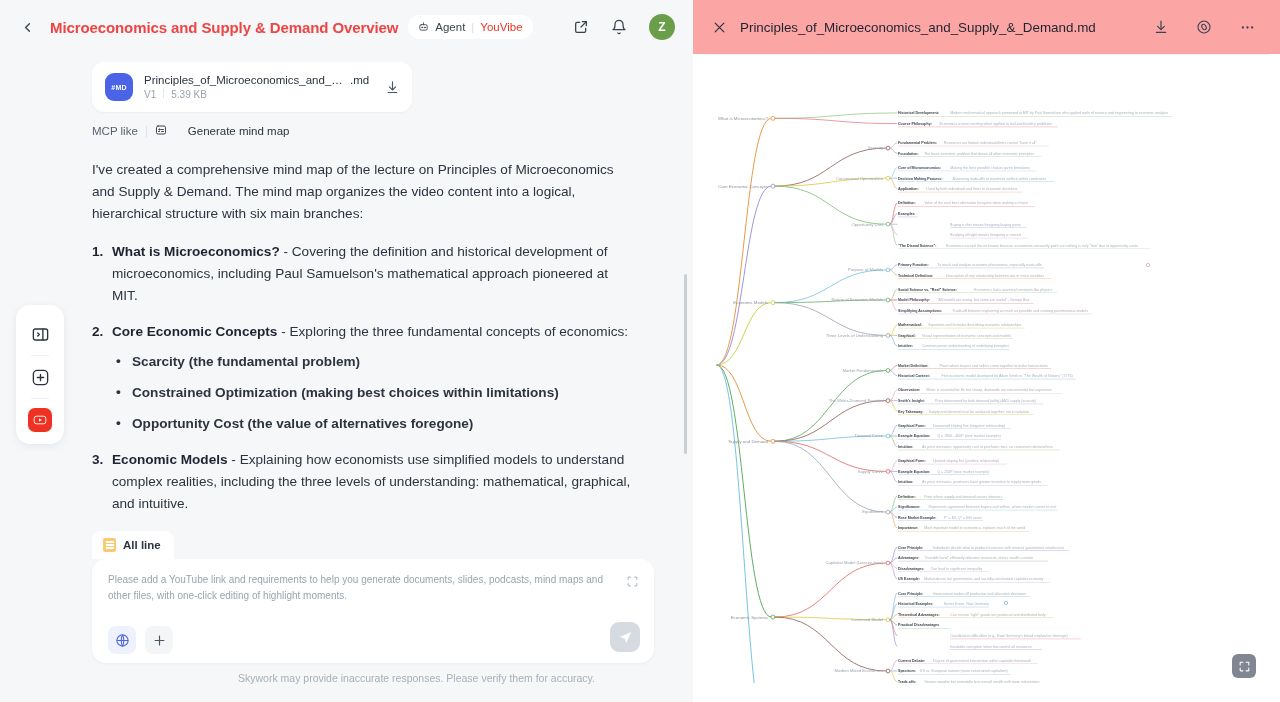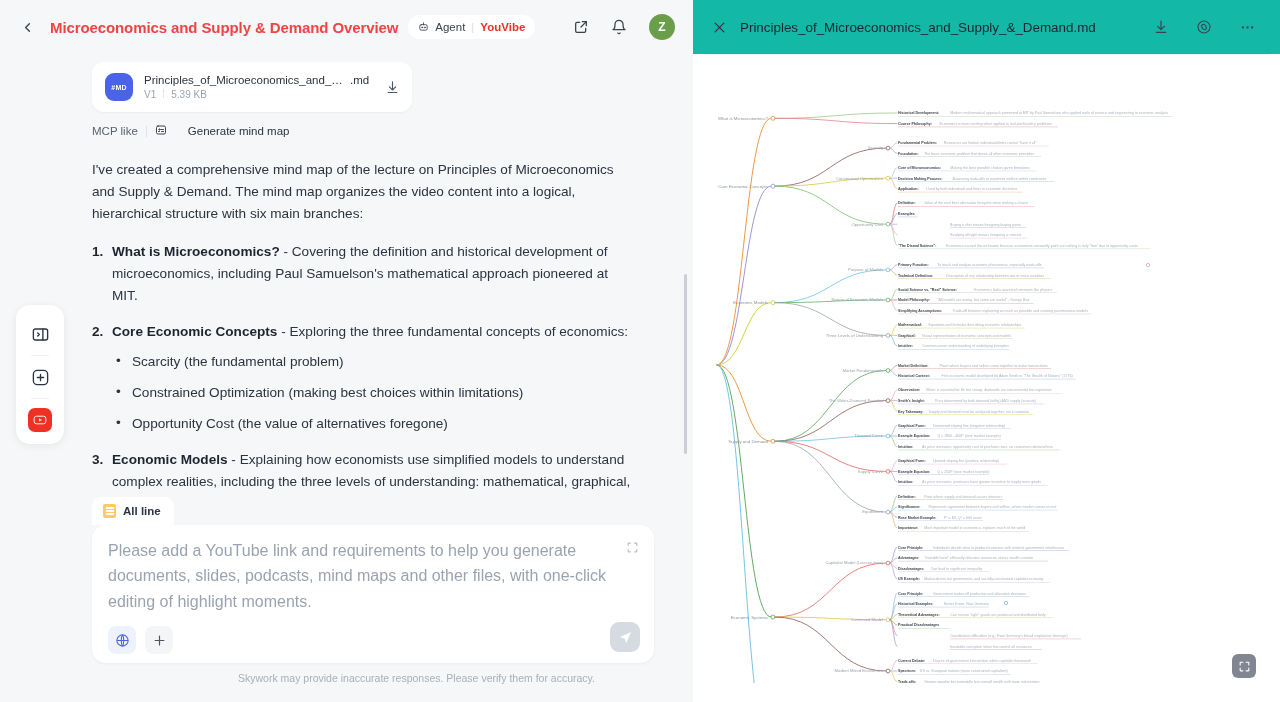--- a/index.html
+++ b/index.html
@@ -33,21 +33,21 @@
     white-space: nowrap; letter-spacing: -0.1px;
   }
   #agent-chip {
     display: flex; align-items: center; gap: 6px;
     background: #ffffff; border-radius: 14px;
     padding: 4px 10px; height: 24px;
     font-size: 11.5px; color: #3a4450;
     white-space: nowrap;
   }
   #agent-chip .sep { color: #d9dee4; }
-  #agent-chip .yv { color: #ef3124; font-weight: 700; }
+  #agent-chip .yv { color: #ef3124; font-weight: 400; }
   #header-spacer { flex: 1 1 auto; }
   .hdr-icon {
     width: 28px; height: 28px; display: flex; align-items: center;
     justify-content: center; color: #39424e; cursor: pointer;
   }
   #avatar {
     width: 26px; height: 26px; border-radius: 50%;
     background: #6a9e4b; color: #fff; font-size: 12px; font-weight: 600;
     display: flex; align-items: center; justify-content: center;
     margin-left: 6px; cursor: pointer;
@@ -108,21 +108,21 @@
     max-width: 575px;
   }
   ol.num-list > li::before {
     content: counter(n) "."; position: absolute; left: 0; top: 0;
     font-weight: 700; color: #1d2430;
   }
   ol.num-list b { font-weight: 700; color: #1d2430; }
   ul.sub-list { list-style: none; margin: 8px 0 0 0; padding: 0; }
   ul.sub-list li {
     position: relative; padding-left: 20px; margin-bottom: 9px;
-    font-size: 13.6px; color: #2b3440;
+    font-size: 13.6px; color: #2b3440; font-weight: bold;
   }
   ul.sub-list li::before {
     content: "•"; position: absolute; left: 4px; top: -1px; color: #2b3440;
   }
 
   
   #left-scrollbar {
     position: absolute; right: 6px; top: 10px; width: 4px; height: 480px;
     background: transparent;
   }
@@ -147,21 +147,21 @@
     content: ""; position: absolute; left: 2.5px; top: 3px;
     width: 8px; height: 1.5px; background: #fff;
     box-shadow: 0 3px 0 #fff, 0 6px 0 #fff;
   }
   #composer {
     background: #fff; border-radius: 14px; padding: 13px 16px 9px 16px;
     box-shadow: 0 1px 3px rgba(20,30,45,.05);
     position: relative; width: 562px;
   }
   #composer-placeholder {
-    font-size: 16px; line-height: 1.58; color: #9aa4b0;
+    font-size: 10px; line-height: 1.58; color: #9aa4b0;
     padding-right: 22px; min-height: 42px;
   }
   #composer-expand {
     position: absolute; right: 15px; top: 15px; width: 13px; height: 13px;
     color: #b7bfc8; cursor: pointer;
   }
   #composer-tools {
     display: flex; align-items: center; gap: 9px; margin-top: 12px;
   }
   .tool-btn {
@@ -204,21 +204,21 @@
     cursor: pointer; margin: 6px 0 1px 0;
   }
 
   
   #right-pane {
     position: absolute; left: 693px; top: 0; width: 587px; height: 702px;
     background: #fff; display: flex; flex-direction: column;
   }
   #right-header {
     flex: 0 0 54px; height: 54px; display: flex; align-items: center;
-    gap: 11px; padding: 0 20px 0 16px; background: #14b8a6; text-align: center;
+    gap: 11px; padding: 0 20px 0 16px; background: #fca5a5; text-align: center;
   }
   #right-close { width: 20px; height: 20px; display: flex; align-items: center; justify-content: center; color: #2b3440; cursor: pointer; }
   #right-title { font-size: 13.4px; color: #1d2430; white-space: nowrap; }
   #right-spacer { flex: 1 1 auto; }
   .rhdr-icon { width: 26px; height: 26px; display: flex; align-items: center; justify-content: center; color: #394350; cursor: pointer; margin-left: 6px; }
 
   #mindmap-canvas {
     flex: 1 1 auto; position: relative; overflow: hidden;
     background: #fff; border-top: 1px solid #f0f2f4;
     margin: 0 10px 10px 10px; border-radius: 4px;

